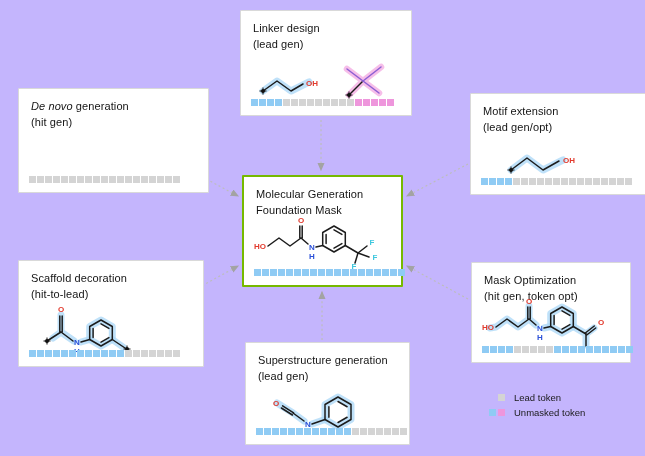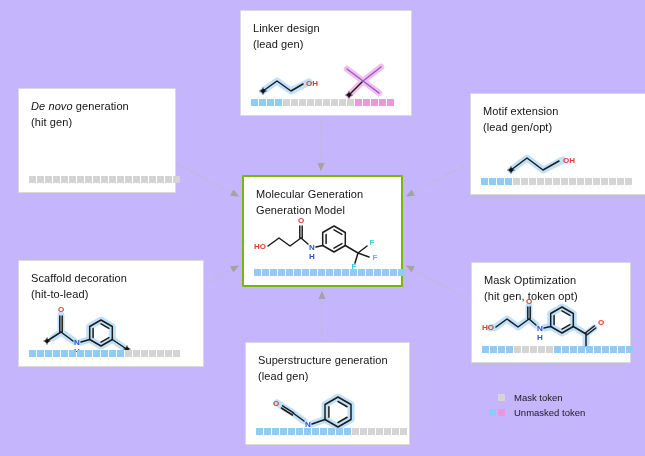--- a/index.html
+++ b/index.html
@@ -102,21 +102,21 @@
         <span class="tok tok-G"></span>
         <span class="tok tok-G"></span>
         <span class="tok tok-P"></span>
         <span class="tok tok-P"></span>
         <span class="tok tok-P"></span>
         <span class="tok tok-P"></span>
         <span class="tok tok-P"></span>
       </div>
   </section>
 
-  <section class="panel" style="left:18px;top:88px;width:158px;height:105px;">
+  <section class="panel" style="left:18px;top:88px;width:191px;height:105px;">
     <div class="p-head">
       <div class="p-line"><span class="it">De novo</span><span> generation</span></div>
       <div class="p-line">(hit gen)</div>
     </div>
     <div class="tokens">
         <span class="tok tok-G"></span>
         <span class="tok tok-G"></span>
         <span class="tok tok-G"></span>
         <span class="tok tok-G"></span>
         <span class="tok tok-G"></span>
@@ -175,21 +175,21 @@
         <span class="tok tok-G"></span>
         <span class="tok tok-G"></span>
         <span class="tok tok-G"></span>
         <span class="tok tok-G"></span>
       </div>
   </section>
 
   <section class="panel center-box" style="left:242px;top:175px;width:161px;height:112px;">
     <div class="p-head">
       <div class="p-line">Molecular Generation</div>
-      <div class="p-line">Generation Model</div>
+      <div class="p-line">Foundation Mask</div>
     </div>
     <svg class="mol" style="left:6px;top:36px;" width="150" height="56" viewBox="0 0 150 56">
       <g>
         <polyline class="bond" points="18,33 29,25 40,33 51,25"></polyline>
         <line class="bond" x1="49.8" y1="25" x2="49.8" y2="13"></line>
         <line class="bond" x1="52.2" y1="25" x2="52.2" y2="13"></line>
         <line class="bond" x1="51" y1="25" x2="58" y2="31"></line>
         <line class="bond" x1="66" y1="34" x2="72.7" y2="32.5"></line>
         <path class="bond ringfill" d="M84,13 L95.3,19.5 L95.3,32.5 L84,39 L72.7,32.5 L72.7,19.5 Z"></path>
         <path class="bond" d="M84,16.9 L91.9,21.45 M91.9,30.55 L84,35.1 M76.1,30.55 L76.1,21.45"></path>
@@ -382,21 +382,21 @@
         <span class="tok tok-G"></span>
         <span class="tok tok-G"></span>
         <span class="tok tok-G"></span>
       </div>
   </section>
 
   <div class="legend">
     <div class="legend-row">
       <span class="tok tok-spacer"></span>
       <span class="tok tok-G"></span>
-      <span class="lab">Mask token</span>
+      <span class="lab">Lead token</span>
     </div>
     <div class="legend-row">
       <span class="tok tok-B"></span>
       <span class="tok tok-P"></span>
       <span class="lab">Unmasked token</span>
     </div>
   </div>
 
 </div>
 

